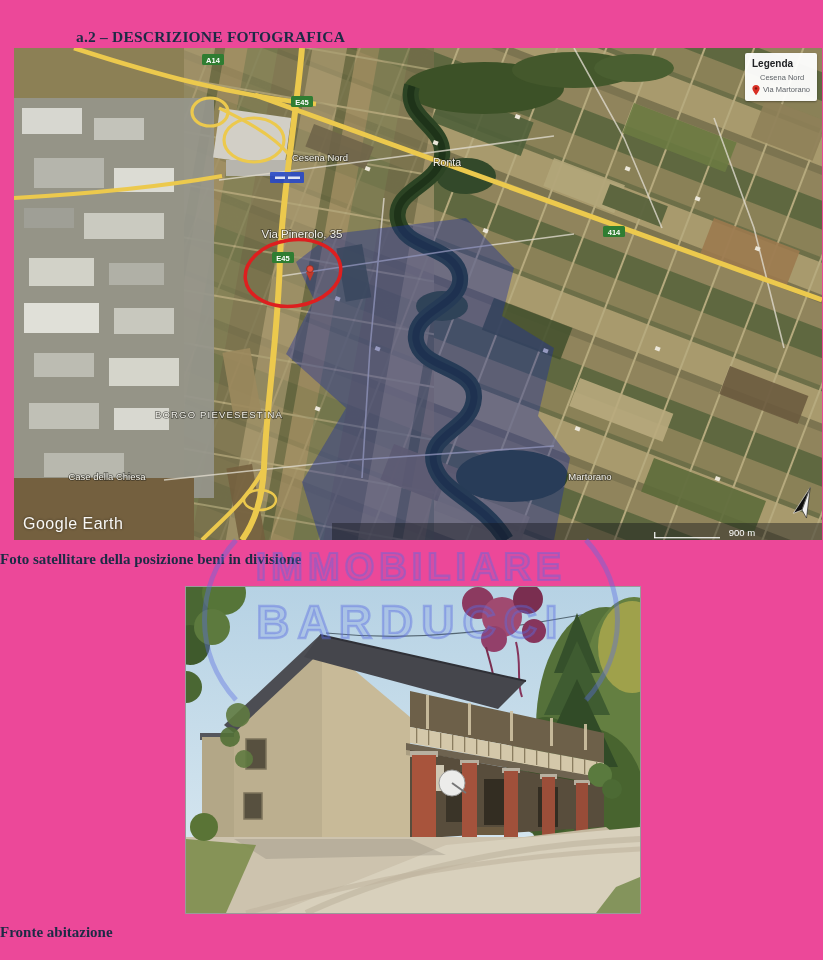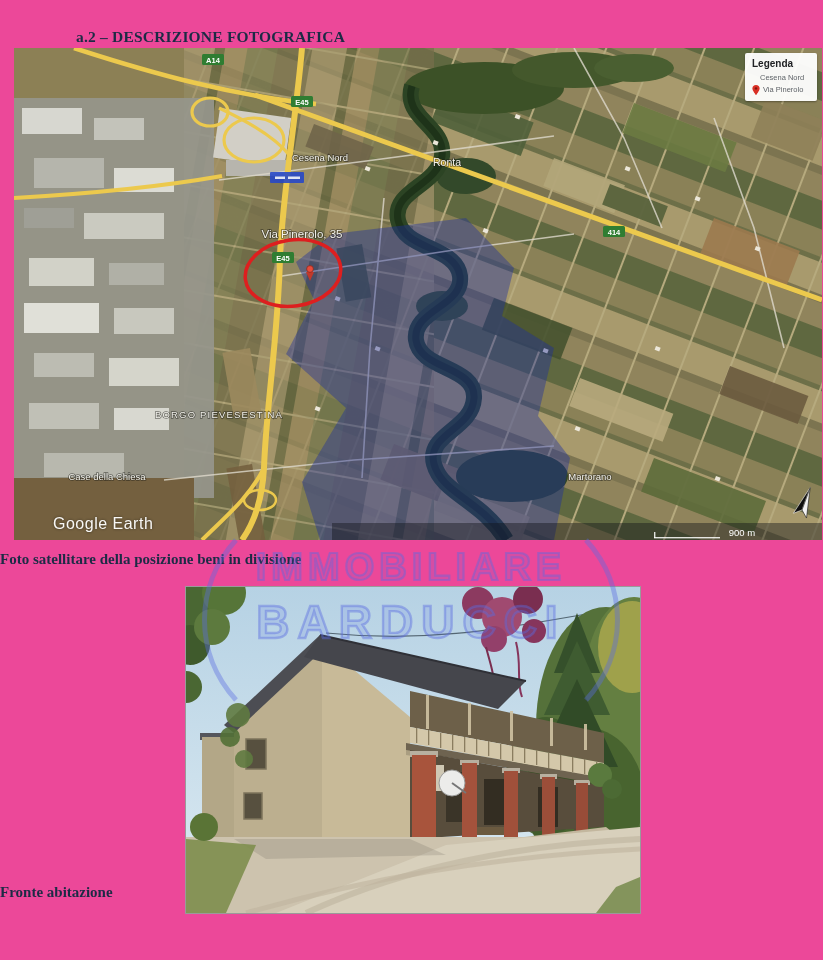--- a/index.html
+++ b/index.html
@@ -17,25 +17,25 @@
   .map-subtitle{font-size:8.5px;color:#9aa0a6;margin-top:3px;}
   .legend{position:absolute;right:5px;top:5px;width:72px;padding:5px 7px;
           background:rgba(255,255,255,.95);border-radius:2px;
           box-shadow:0 1px 2px rgba(0,0,0,.35);font-family:"Liberation Sans",sans-serif;
           box-sizing:border-box;}
   .legend-title{font-size:10px;font-weight:bold;color:#202124;margin-bottom:3px;}
   .legend-item{display:flex;align-items:center;gap:3px;font-size:7.5px;color:#5f6368;
                line-height:1.6;padding-left:8px;}
   .credit{position:absolute;left:9px;bottom:7px;font-family:"Liberation Sans",sans-serif;
           font-size:16px;color:#fff;letter-spacing:.5px;opacity:.95;
-          text-shadow:0 0 3px rgba(0,0,0,.55);margin-left:30px;}
+          text-shadow:0 0 3px rgba(0,0,0,.55);}
   .caption{position:absolute;left:0;width:823px;text-align:left;font-weight:bold;
            font-size:15px;color:#1c2b45;}
   .caption-sat{top:551px;}
-  .caption-house{top:884px;}
+  .caption-house{top:924px;}
   .photo{position:absolute;left:185px;top:586px;width:454px;height:326px;
          border:1px solid #9a9a9a;}
   
   .mlabel{font-family:"Liberation Sans",sans-serif;fill:#f3f2ec;paint-order:stroke;
           stroke:rgba(25,25,20,.55);stroke-width:1.6px;text-anchor:middle;}
   .shield-t{font-family:"Liberation Sans",sans-serif;font-size:7.5px;font-weight:bold;
             fill:#fff;text-anchor:middle;}
   .scale-t{font-family:"Liberation Sans",sans-serif;font-size:9.5px;fill:#fff;
            text-anchor:middle;}
   
@@ -230,21 +230,21 @@
     <div class="legend">
       <div class="legend-title">Legenda</div>
       <div class="legend-item">
         <span>Cesena Nord</span>
       </div>
       <div class="legend-item" style="padding-left:0;">
         <svg width="8" height="10" viewBox="0 0 8 10">
           <path d="M4,0 C6.2,0 7.6,1.5 7.6,3.4 C7.6,5.6 4,10 4,10 C4,10 0.4,5.6 0.4,3.4 C0.4,1.5 1.8,0 4,0 Z" fill="#d93025"></path>
           <circle cx="4" cy="3.4" r="1.2" fill="#7c1810"></circle>
         </svg>
-        <span>Via Pinerolo</span>
+        <span>Via Martorano</span>
       </div>
     </div>
 
     <div class="credit">Google Earth</div>
   </div>
 
   <div class="caption caption-sat">Foto satellitare della posizione beni in divisione</div>
 
   <div class="photo">
     <svg width="454" height="326" viewBox="0 0 454 326">

